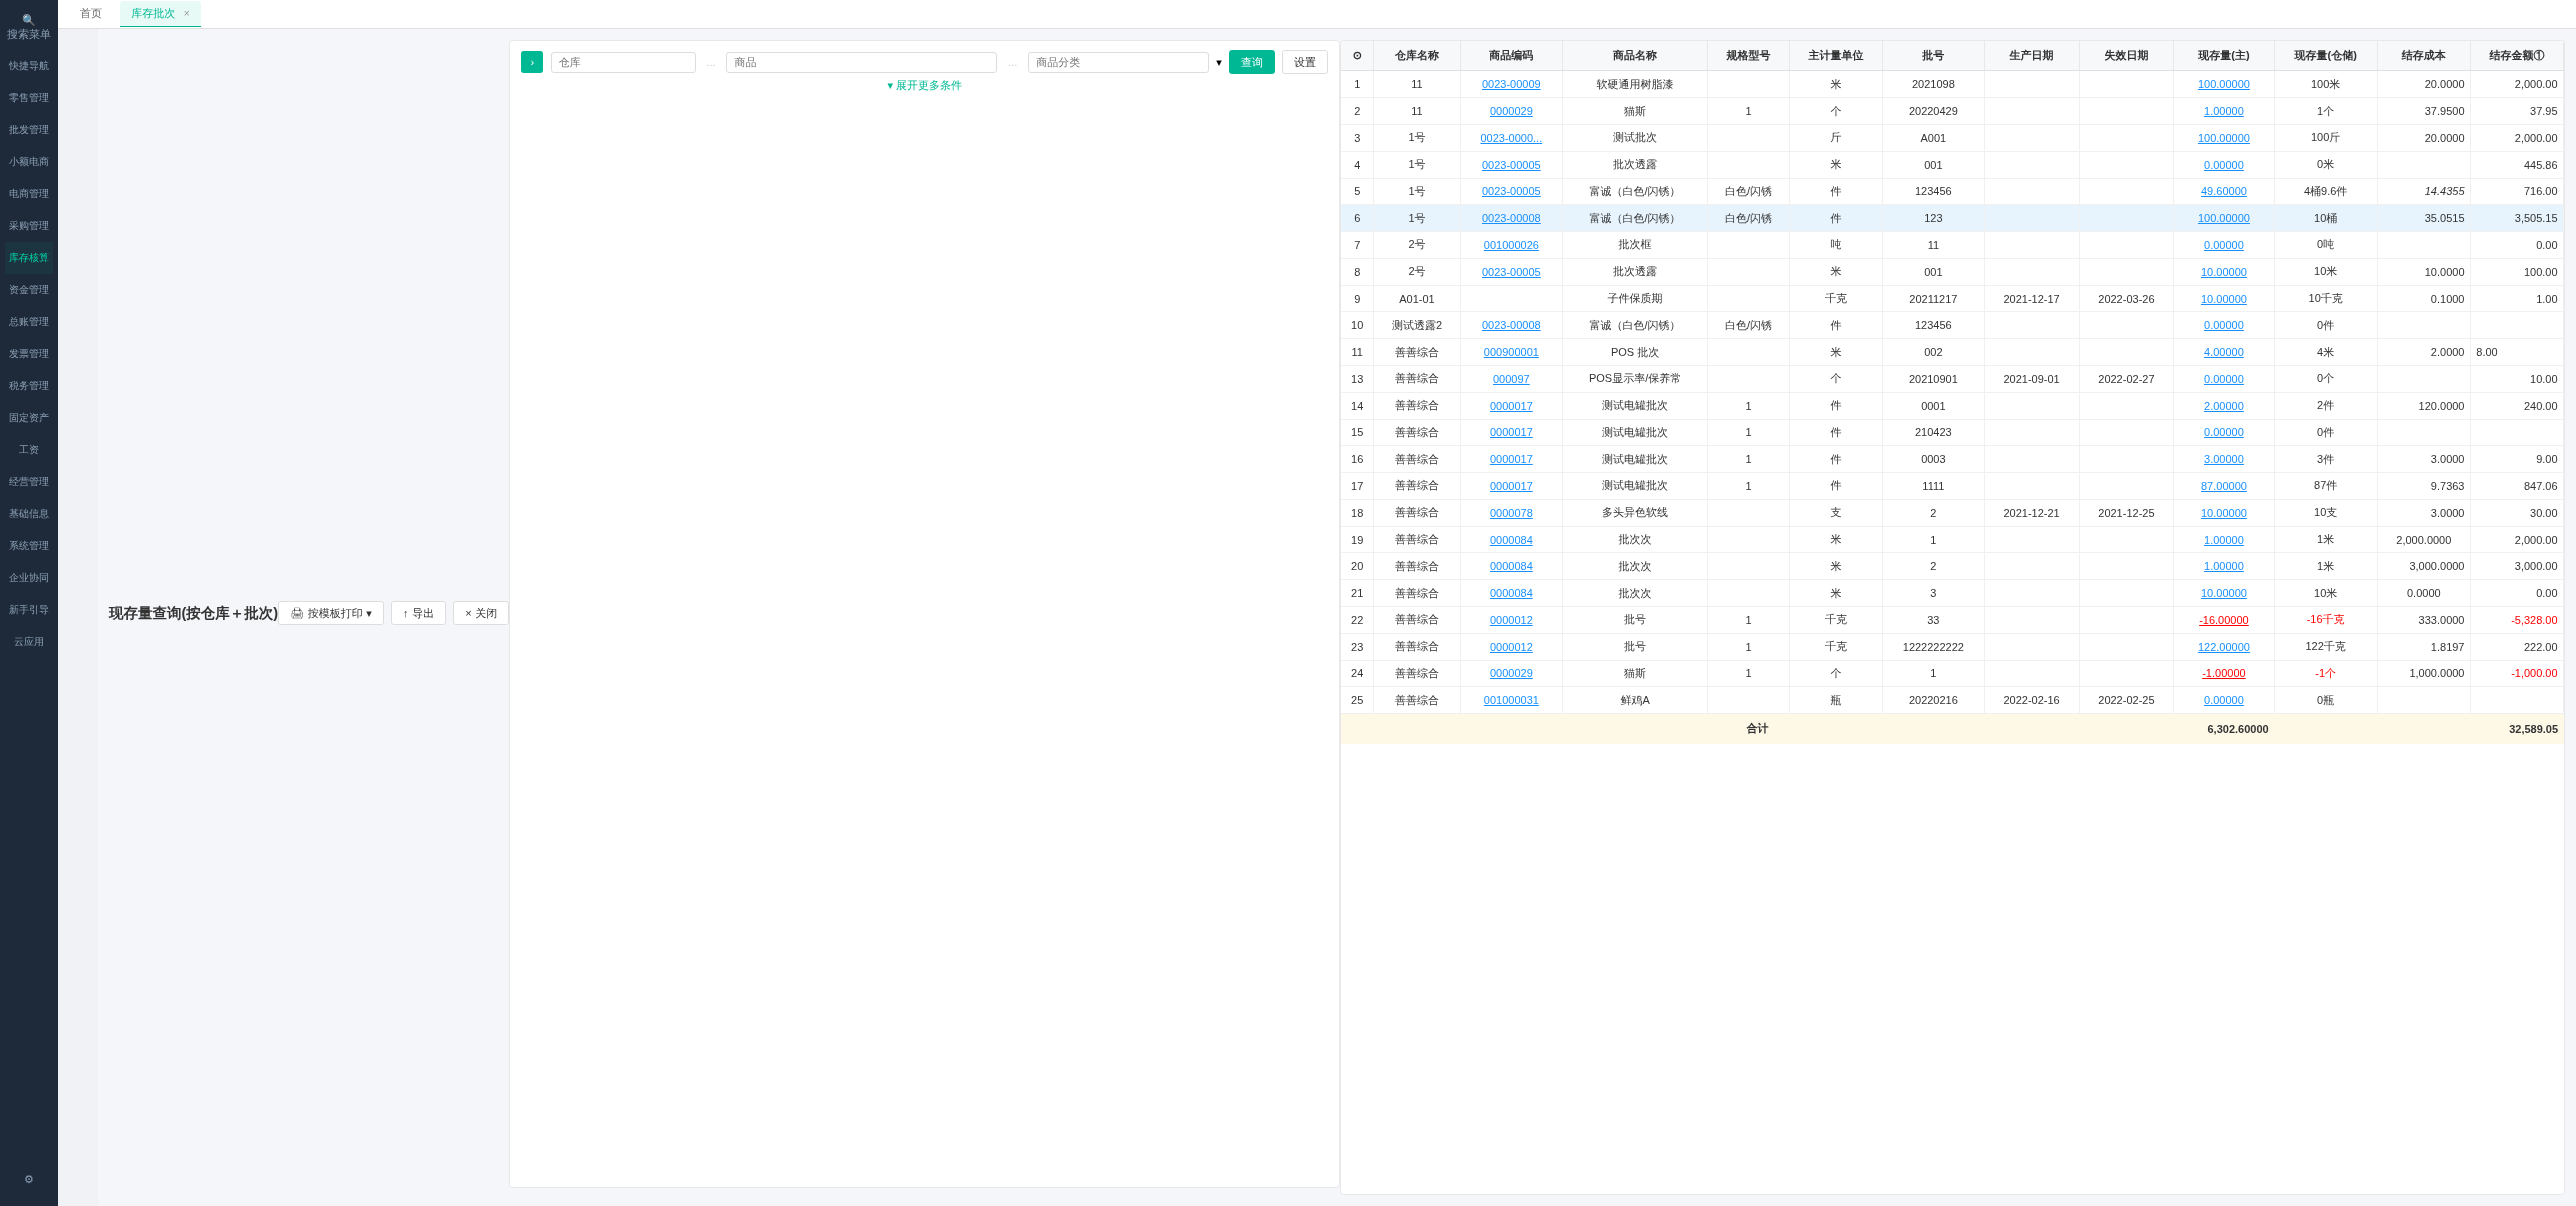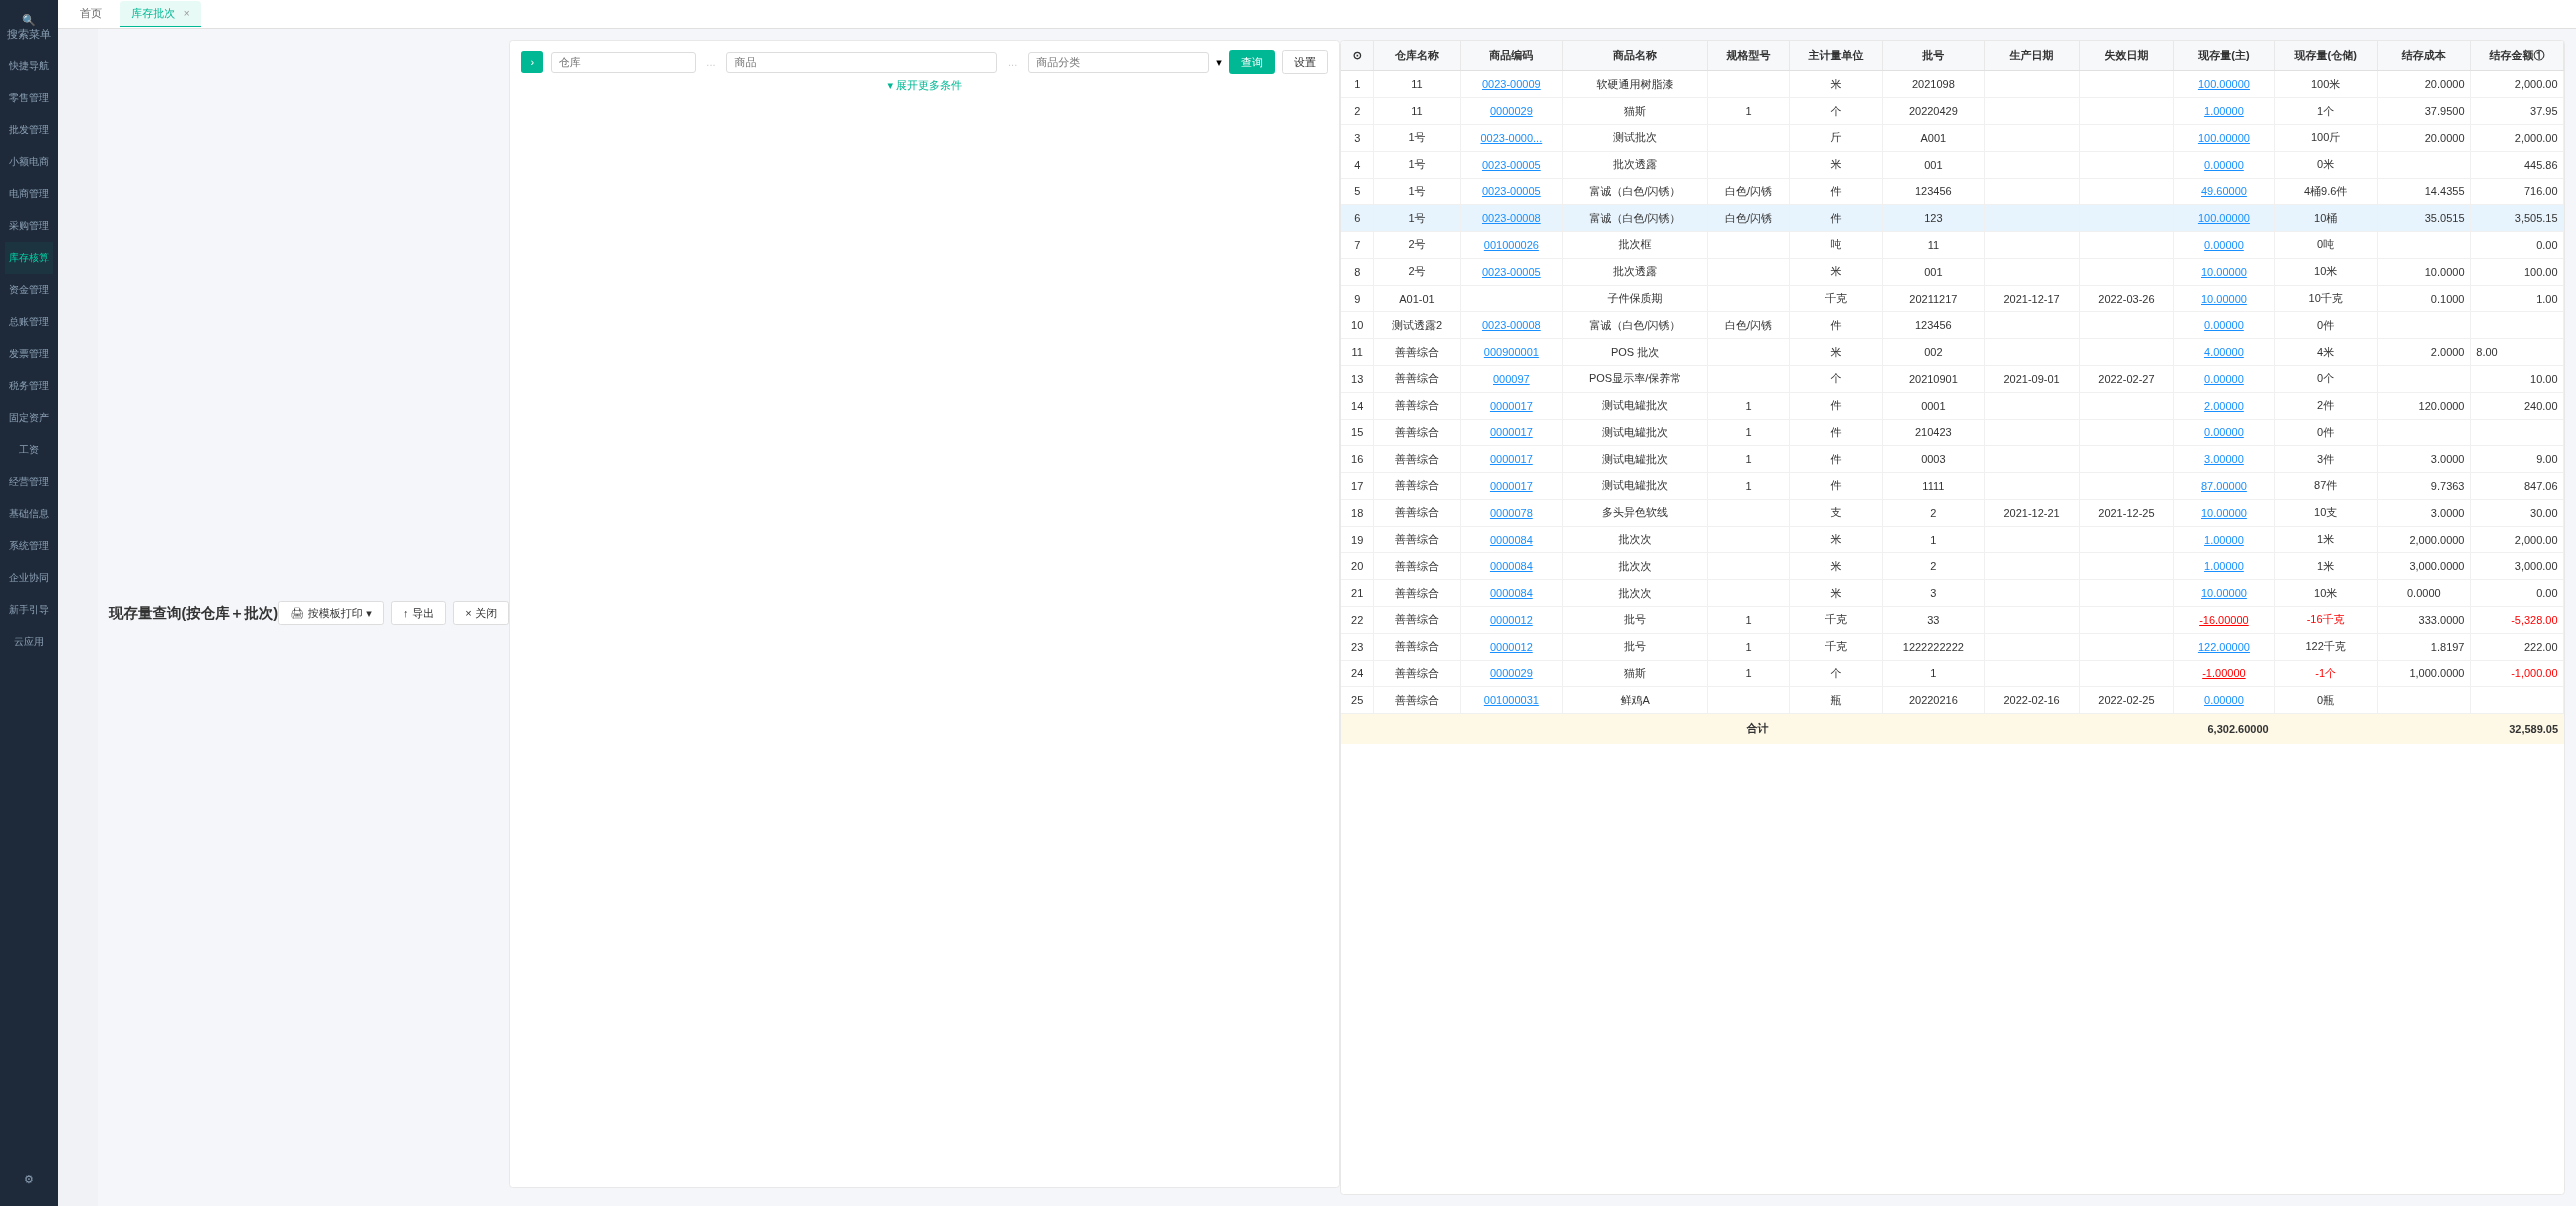--- a/index.html
+++ b/index.html
@@ -229,21 +229,21 @@
               <td>1号</td>
               <td><span class="link-text">0023-00005</span></td>
               <td>富诚（白色/闪锈）</td>
               <td>白色/闪锈</td>
               <td>件</td>
               <td>123456</td>
               <td></td>
               <td></td>
               <td><span class="link-text">49.60000</span></td>
               <td>4桶9.6件</td>
-              <td style="text-align: right;">14.4355</td>
+              <td style="text-align: right; font-style: italic;">14.4355</td>
               <td style="text-align: right;">716.00</td>
             </tr>
             <tr class="highlighted">
               <td>6</td>
               <td>1号</td>
               <td><span class="link-text">0023-00008</span></td>
               <td>富诚（白色/闪锈）</td>
               <td>白色/闪锈</td>
               <td>件</td>
               <td>123</td>
@@ -424,21 +424,21 @@
               <td>善善综合</td>
               <td><span class="link-text">0000084</span></td>
               <td>批次次</td>
               <td></td>
               <td>米</td>
               <td>1</td>
               <td></td>
               <td></td>
               <td><span class="link-text">1.00000</span></td>
               <td>1米</td>
-              <td style="text-align: right;">2,000.0000</td>
+              <td style="">2,000.0000</td>
               <td style="text-align: right;">2,000.00</td>
             </tr>
             <tr>
               <td>20</td>
               <td>善善综合</td>
               <td><span class="link-text">0000084</span></td>
               <td>批次次</td>
               <td></td>
               <td>米</td>
               <td>2</td>

